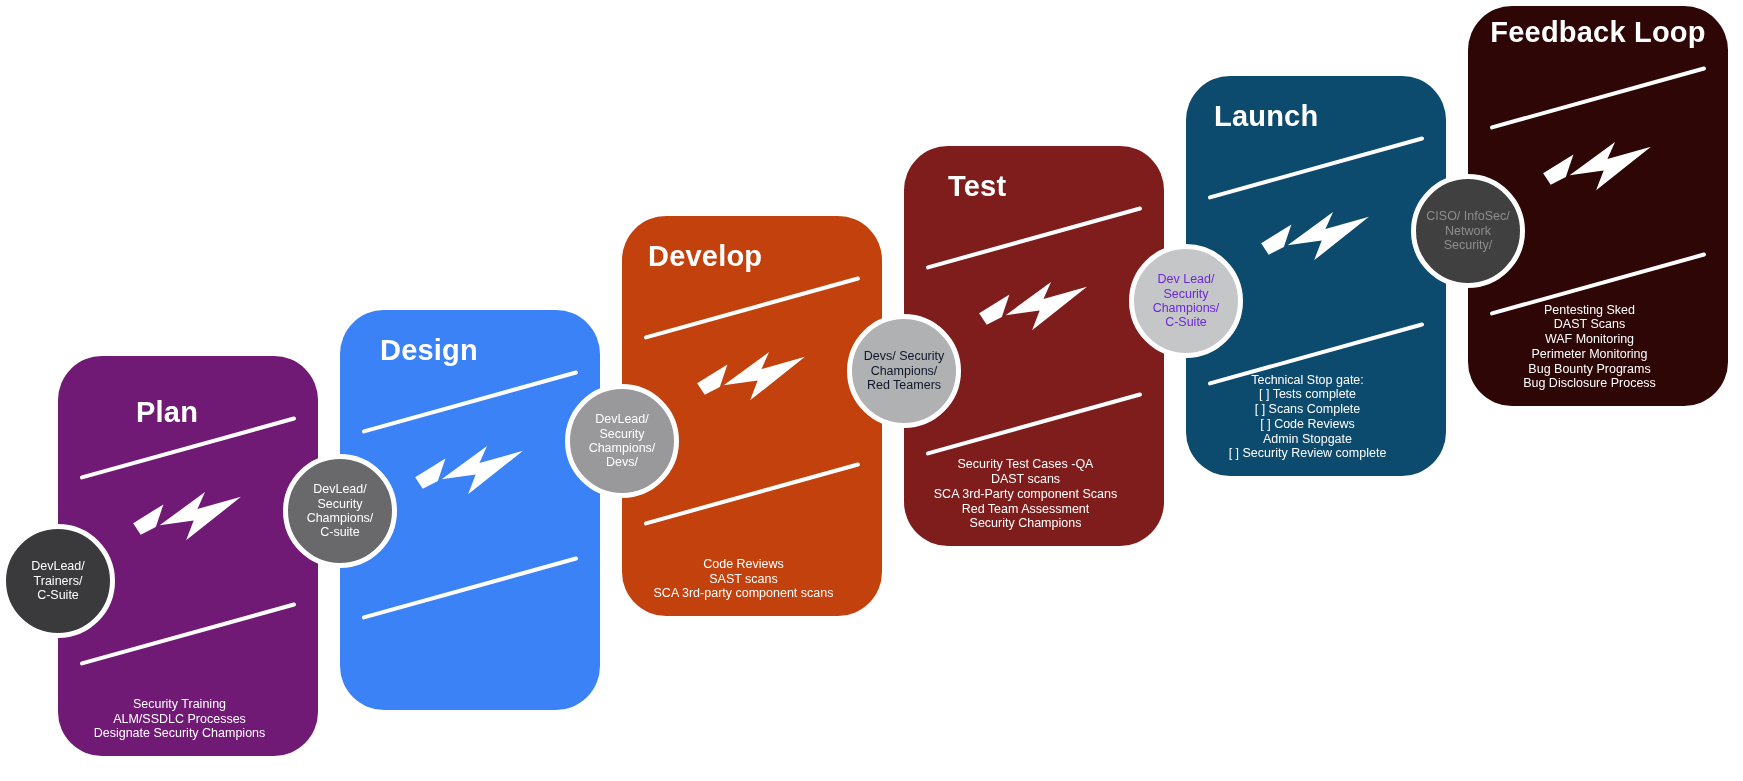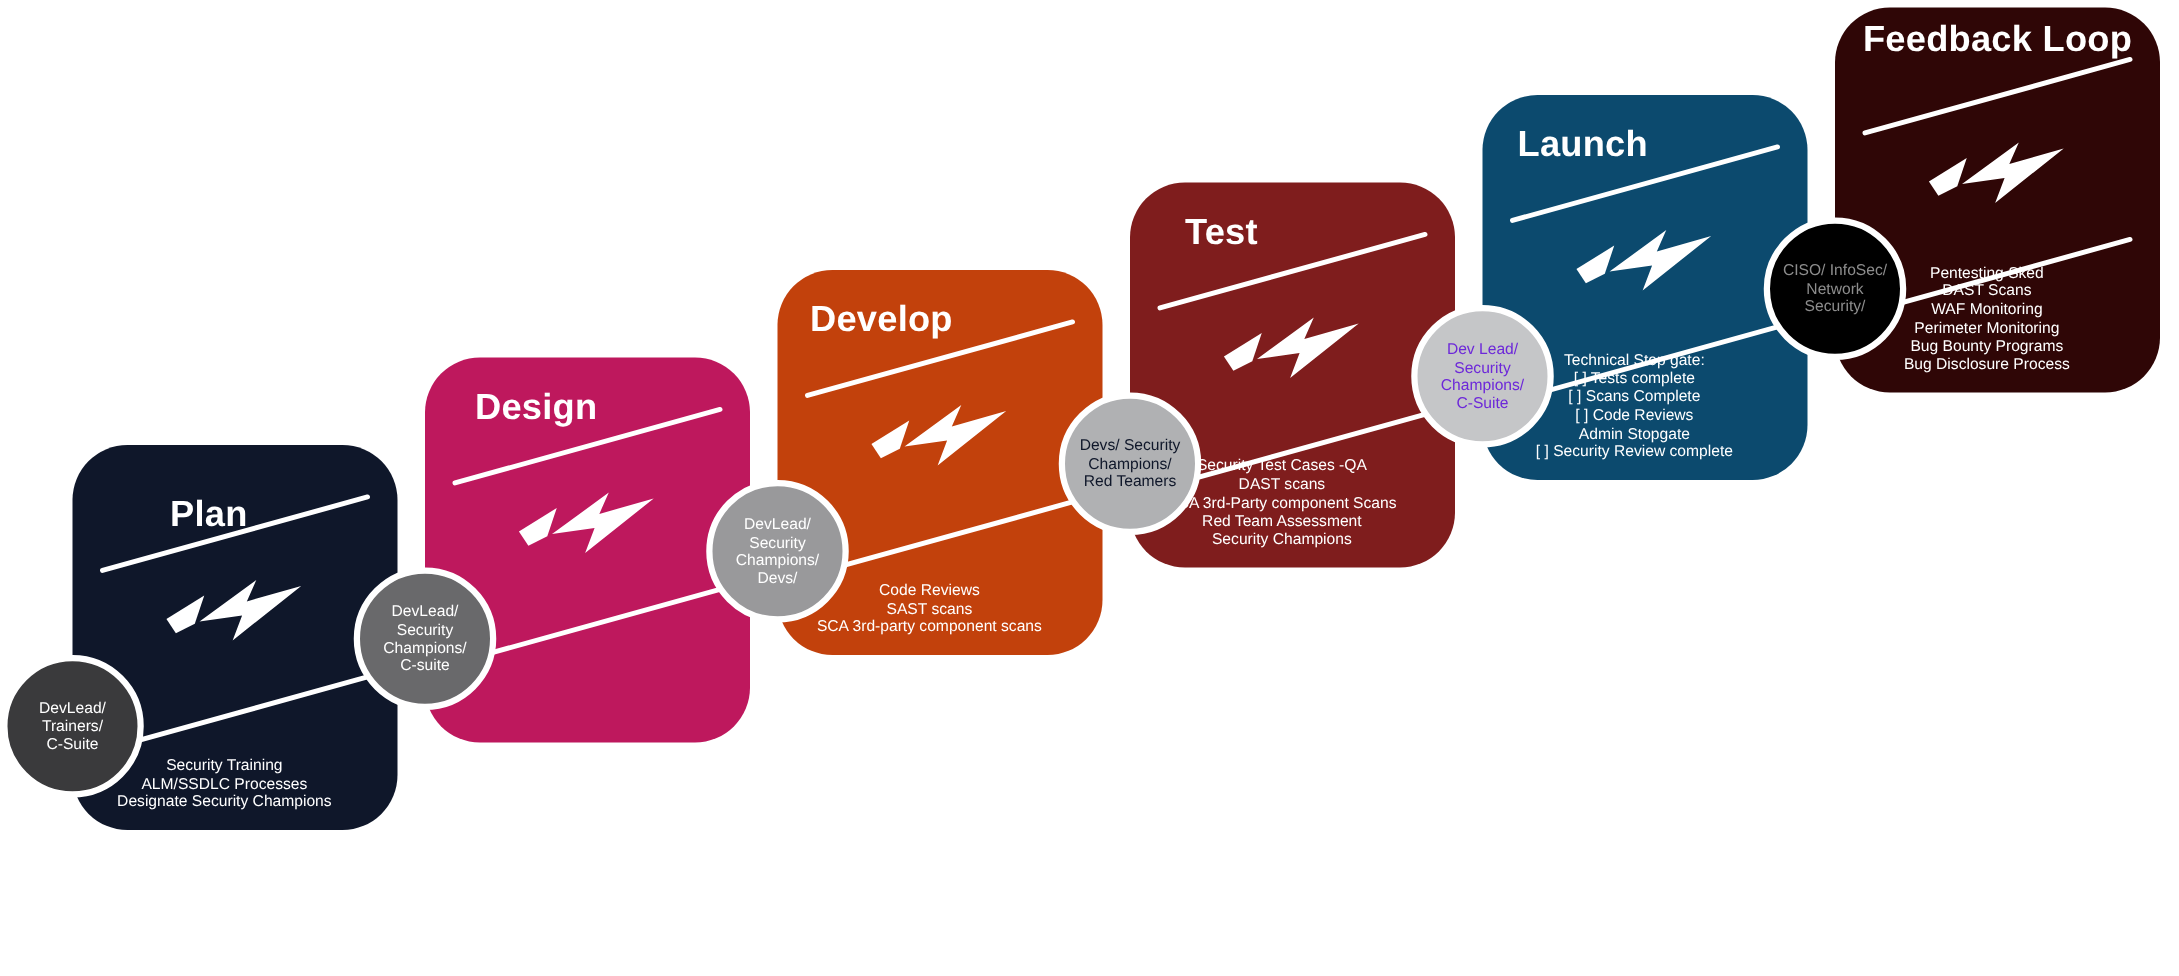--- a/index.html
+++ b/index.html
@@ -6,21 +6,21 @@
   body{font-family:"Liberation Sans","DejaVu Sans",sans-serif;}
   .canvas{
     position:relative;
     width:1743px;height:781px;
     background:#ffffff;
     overflow:hidden;
   }
   
   .card{
     position:absolute;
-    width:260px;height:308px;
+    width:260px;height:400px;
     border-radius:44px;
     color:#ffffff;
   }
   .s0{left:58px;  top:356px;}
   .s1{left:340px; top:286px;}
   .s2{left:622px; top:216px;}
   .s3{left:904px; top:146px;}
   .s4{left:1186px;top:76px;}
   .s5{left:1468px;top:6px;}
 
@@ -83,34 +83,34 @@
   .c2{left:565px; top:384px;}
   .c3{left:847px; top:314px;}
   .c4{left:1129px;top:244px;}
   .c5{left:1411px;top:174px;}
 </style>
 </head>
 <body>
 
 <div class="canvas">
 
-  <div class="card s0" style="background-color: #0f172a;">
+  <div class="card s0" style="background-color: #701a75;">
     <div class="card-title">Plan</div>
     <div class="line line1"></div>
     <svg class="arrow" viewBox="0 0 120 74" aria-hidden="true">
       <polygon points="2,50 34,30 26,54 10,62"></polygon>
       <polygon points="30,52 78,17 70,35 116,22 58,68 66,47"></polygon>
     </svg>
     <div class="line line2"></div>
     <div class="card-text">Security Training
 ALM/SSDLC Processes
 Designate Security Champions</div>
   </div>
 
-  <div class="card s1" style="background-color: #be185d;">
+  <div class="card s1" style="background-color: #3b82f6; margin-top: 24px;">
     <div class="card-title">Design</div>
     <div class="line line1"></div>
     <svg class="arrow" viewBox="0 0 120 74" aria-hidden="true">
       <polygon points="2,50 34,30 26,54 10,62"></polygon>
       <polygon points="30,52 78,17 70,35 116,22 58,68 66,47"></polygon>
     </svg>
     <div class="line line2"></div>
   </div>
 
   <div class="card s2" style="background-color: #c2410c;">
@@ -199,19 +199,19 @@
 Red Teamers</span>
   </div>
 
   <div class="circle c4" style="background-color: rgb(197, 198, 200); color: #6d28d9;">
     <span>Dev Lead/
 Security
 Champions/
 C-Suite</span>
   </div>
 
-  <div class="circle c5" style="background-color: #000000; color: rgb(141, 141, 141);">
+  <div class="circle c5" style="background-color: #404040; color: rgb(141, 141, 141);">
     <span>CISO/ InfoSec/
 Network
 Security/</span>
   </div>
 
 </div>
 
 </body></html>

